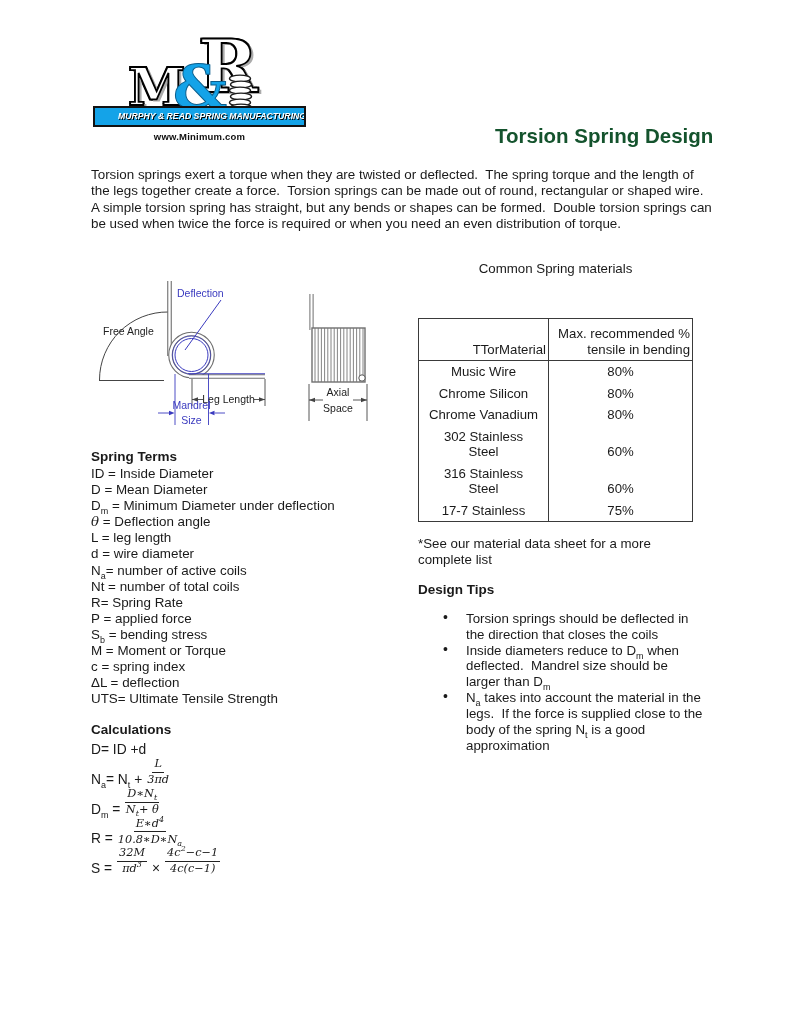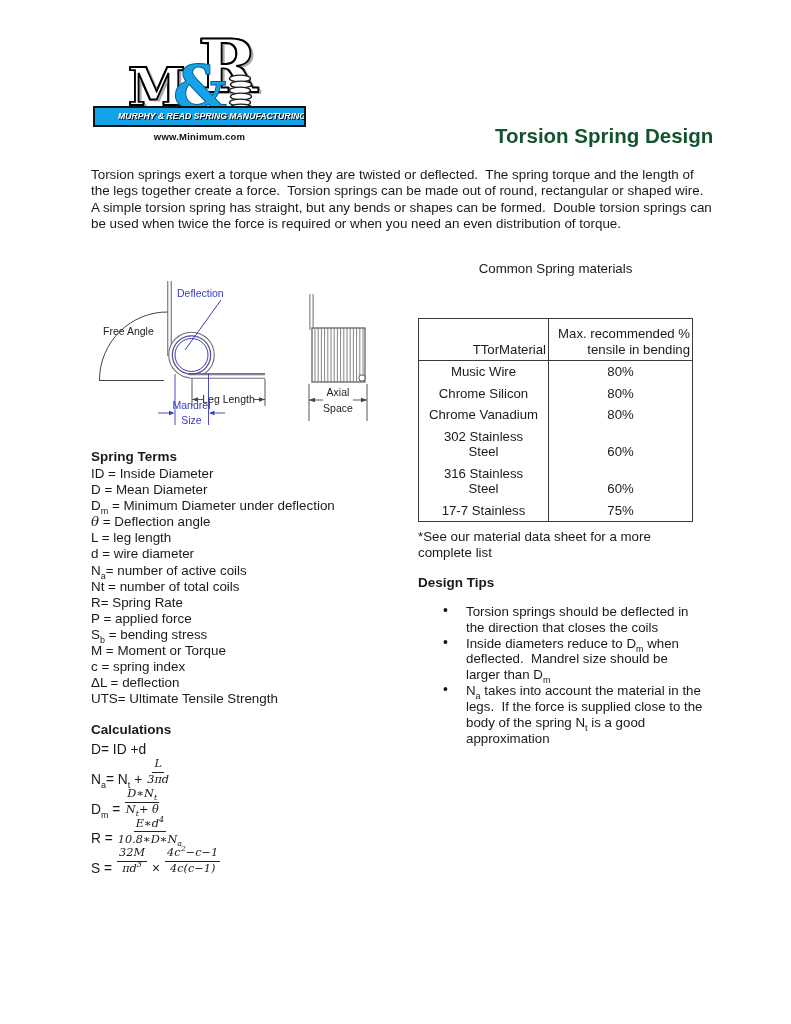--- a/index.html
+++ b/index.html
@@ -40,21 +40,21 @@
   table.materials{width:275px;border-collapse:collapse;border:1.5px solid #3a3a3a;
       font-size:13.2px;table-layout:fixed;}
   .materials th{font-weight:normal;white-space:pre-line;}
   .materials th,.materials td{text-align:center;vertical-align:bottom;
       padding:2px 2px 3px;line-height:15.5px;}
   .materials thead th{border-bottom:1.3px solid #3a3a3a;padding-top:6px;height:32px;text-align:right;}
   .materials th:first-child,.materials td:first-child{width:125px;}
   .materials th + th,.materials td + td{border-left:1.3px solid #3a3a3a;}
   .materials td{padding-top:3px;padding-bottom:3px;}
   .mat-cell{white-space:pre-line;}
-  .footnote{margin-top:7px;font-size:13.3px;line-height:16.2px;width:270px;}
+  .footnote{margin-top:14px;font-size:13.3px;line-height:16.2px;width:270px;}
   .tips-heading{margin:36px 0 0 0;font-size:13.5px;font-weight:bold;}
   .tips{margin-top:14px;}
   .tip{position:relative;padding-left:48px;width:237px;font-size:13.3px;
       line-height:15.9px;white-space:pre-wrap;}
   .tip::before{content:"\2022";position:absolute;left:25px;top:-1px;font-size:14px;}
 
   
   .left-col{position:absolute;left:91px;top:449px;width:335px;}
   .sec-heading{margin:0 0 2px 0;font-size:13.5px;font-weight:bold;}
   .term-line{font-size:13.4px;line-height:16.1px;white-space:pre-wrap;}

